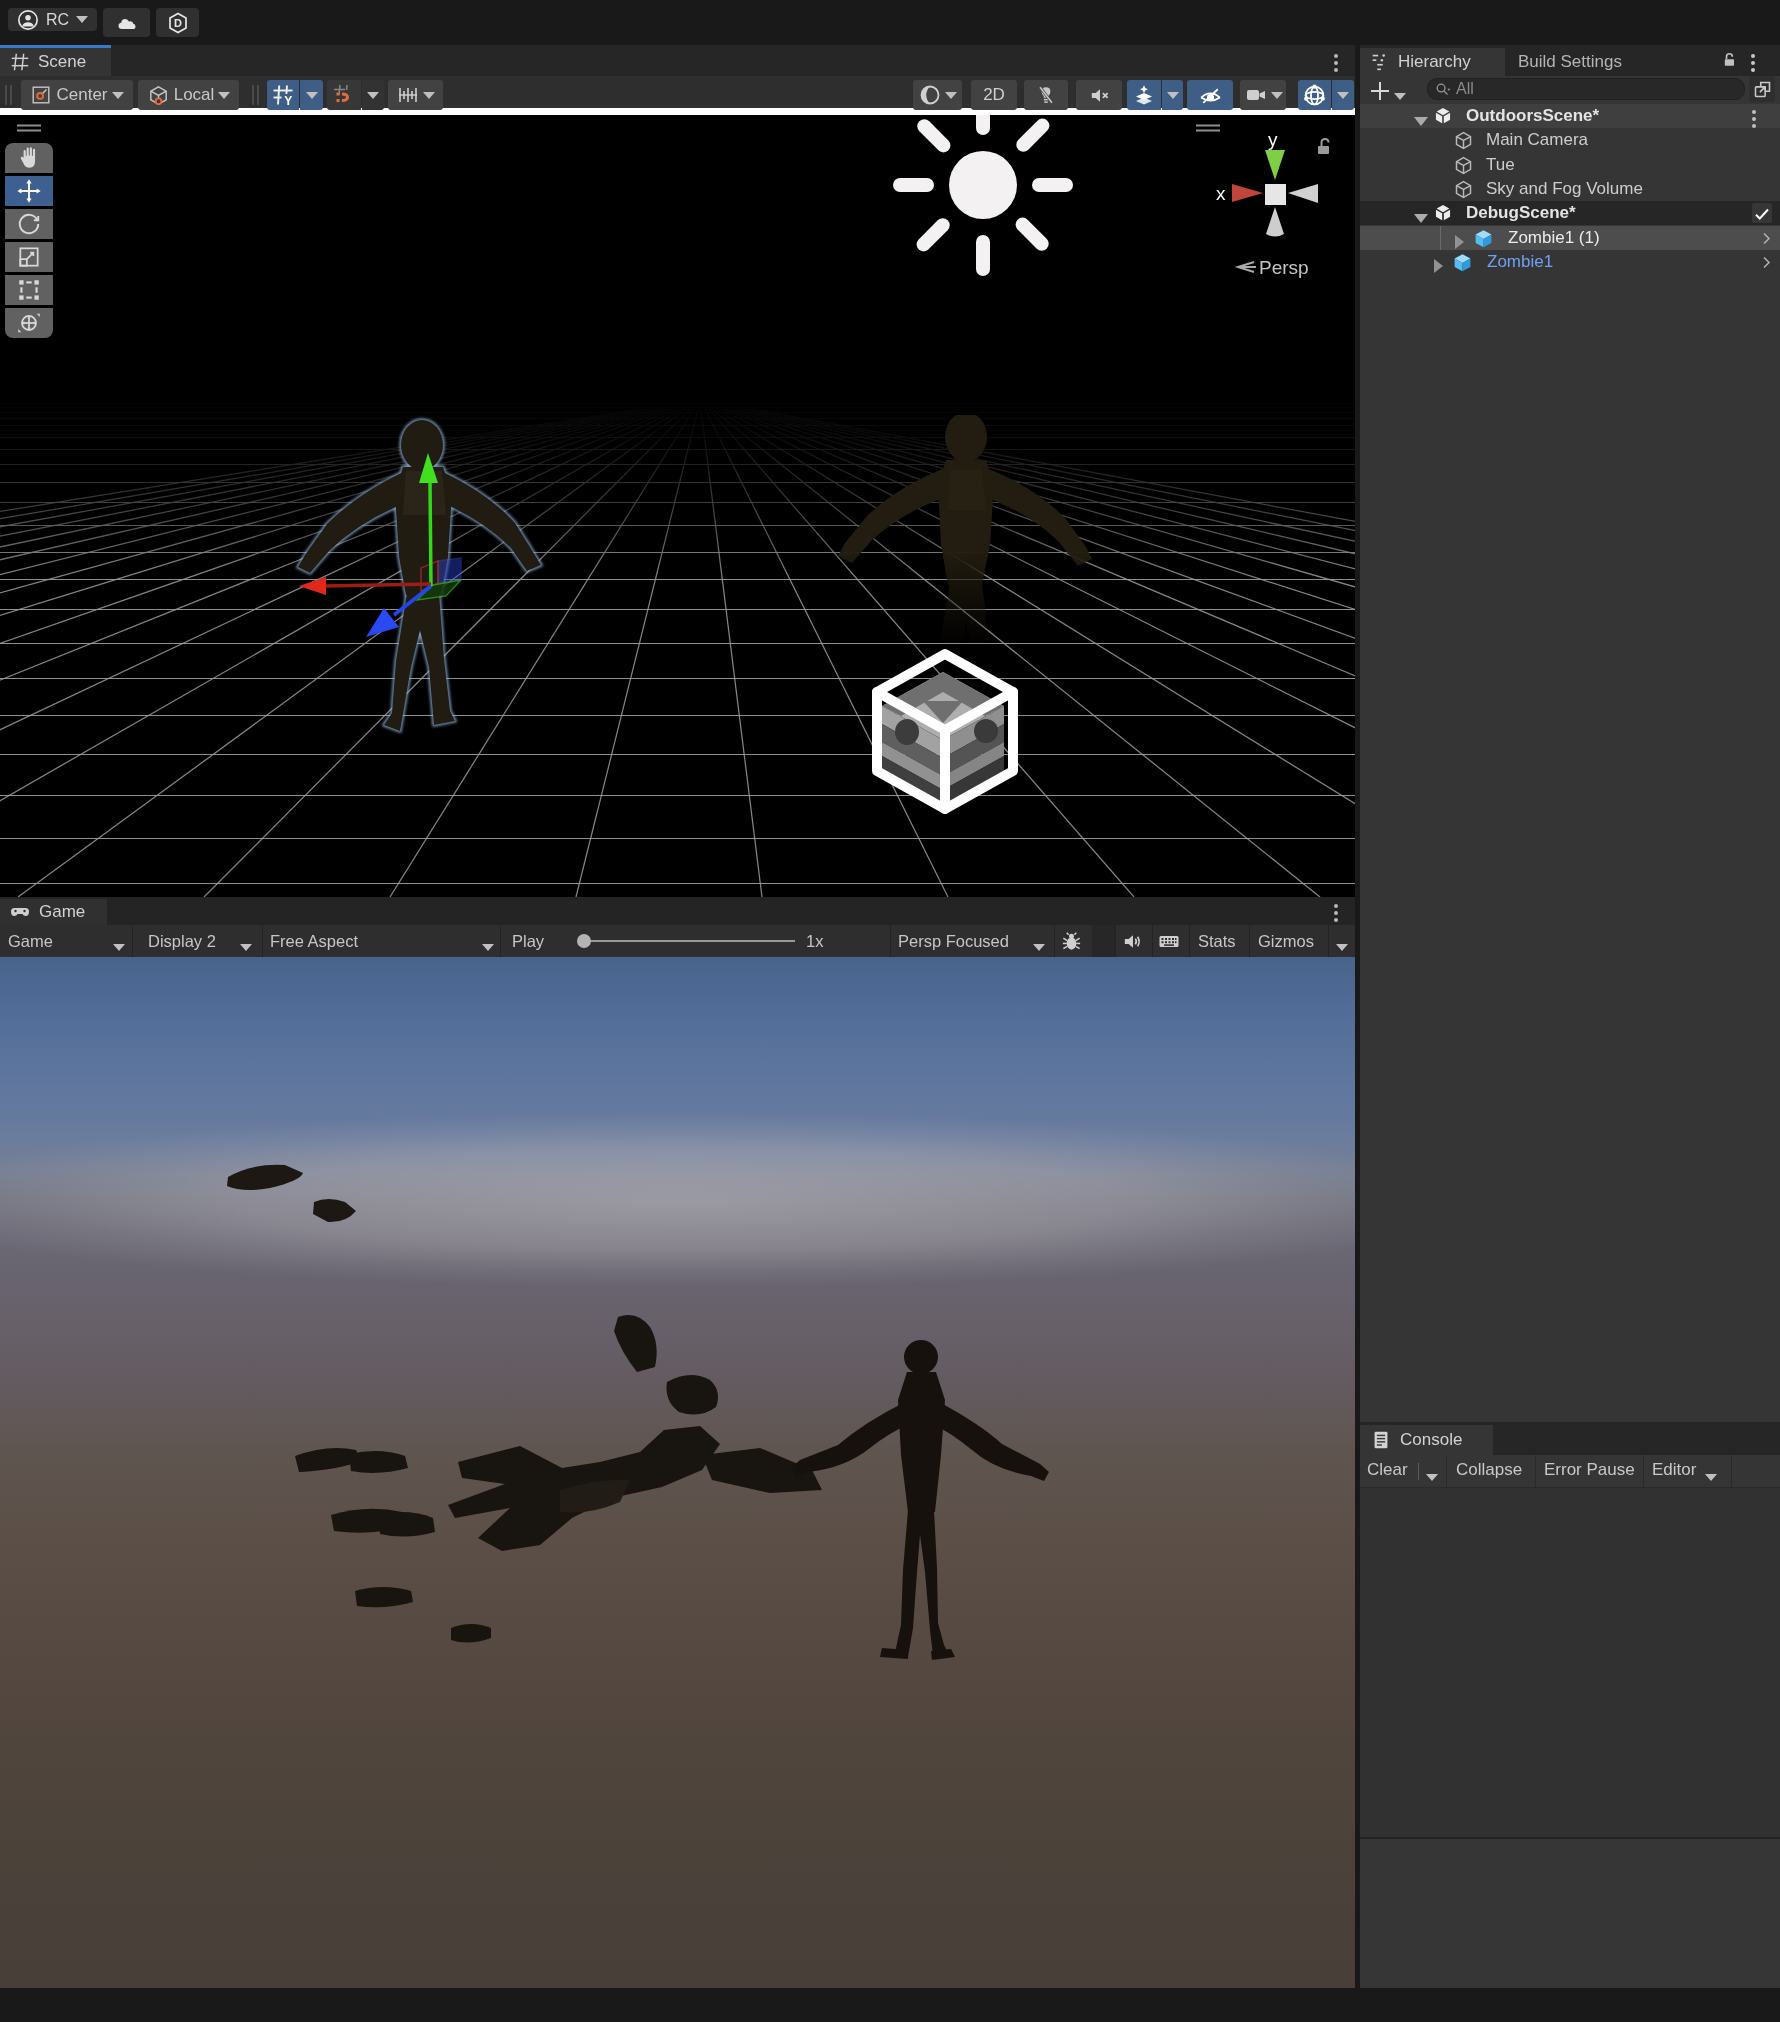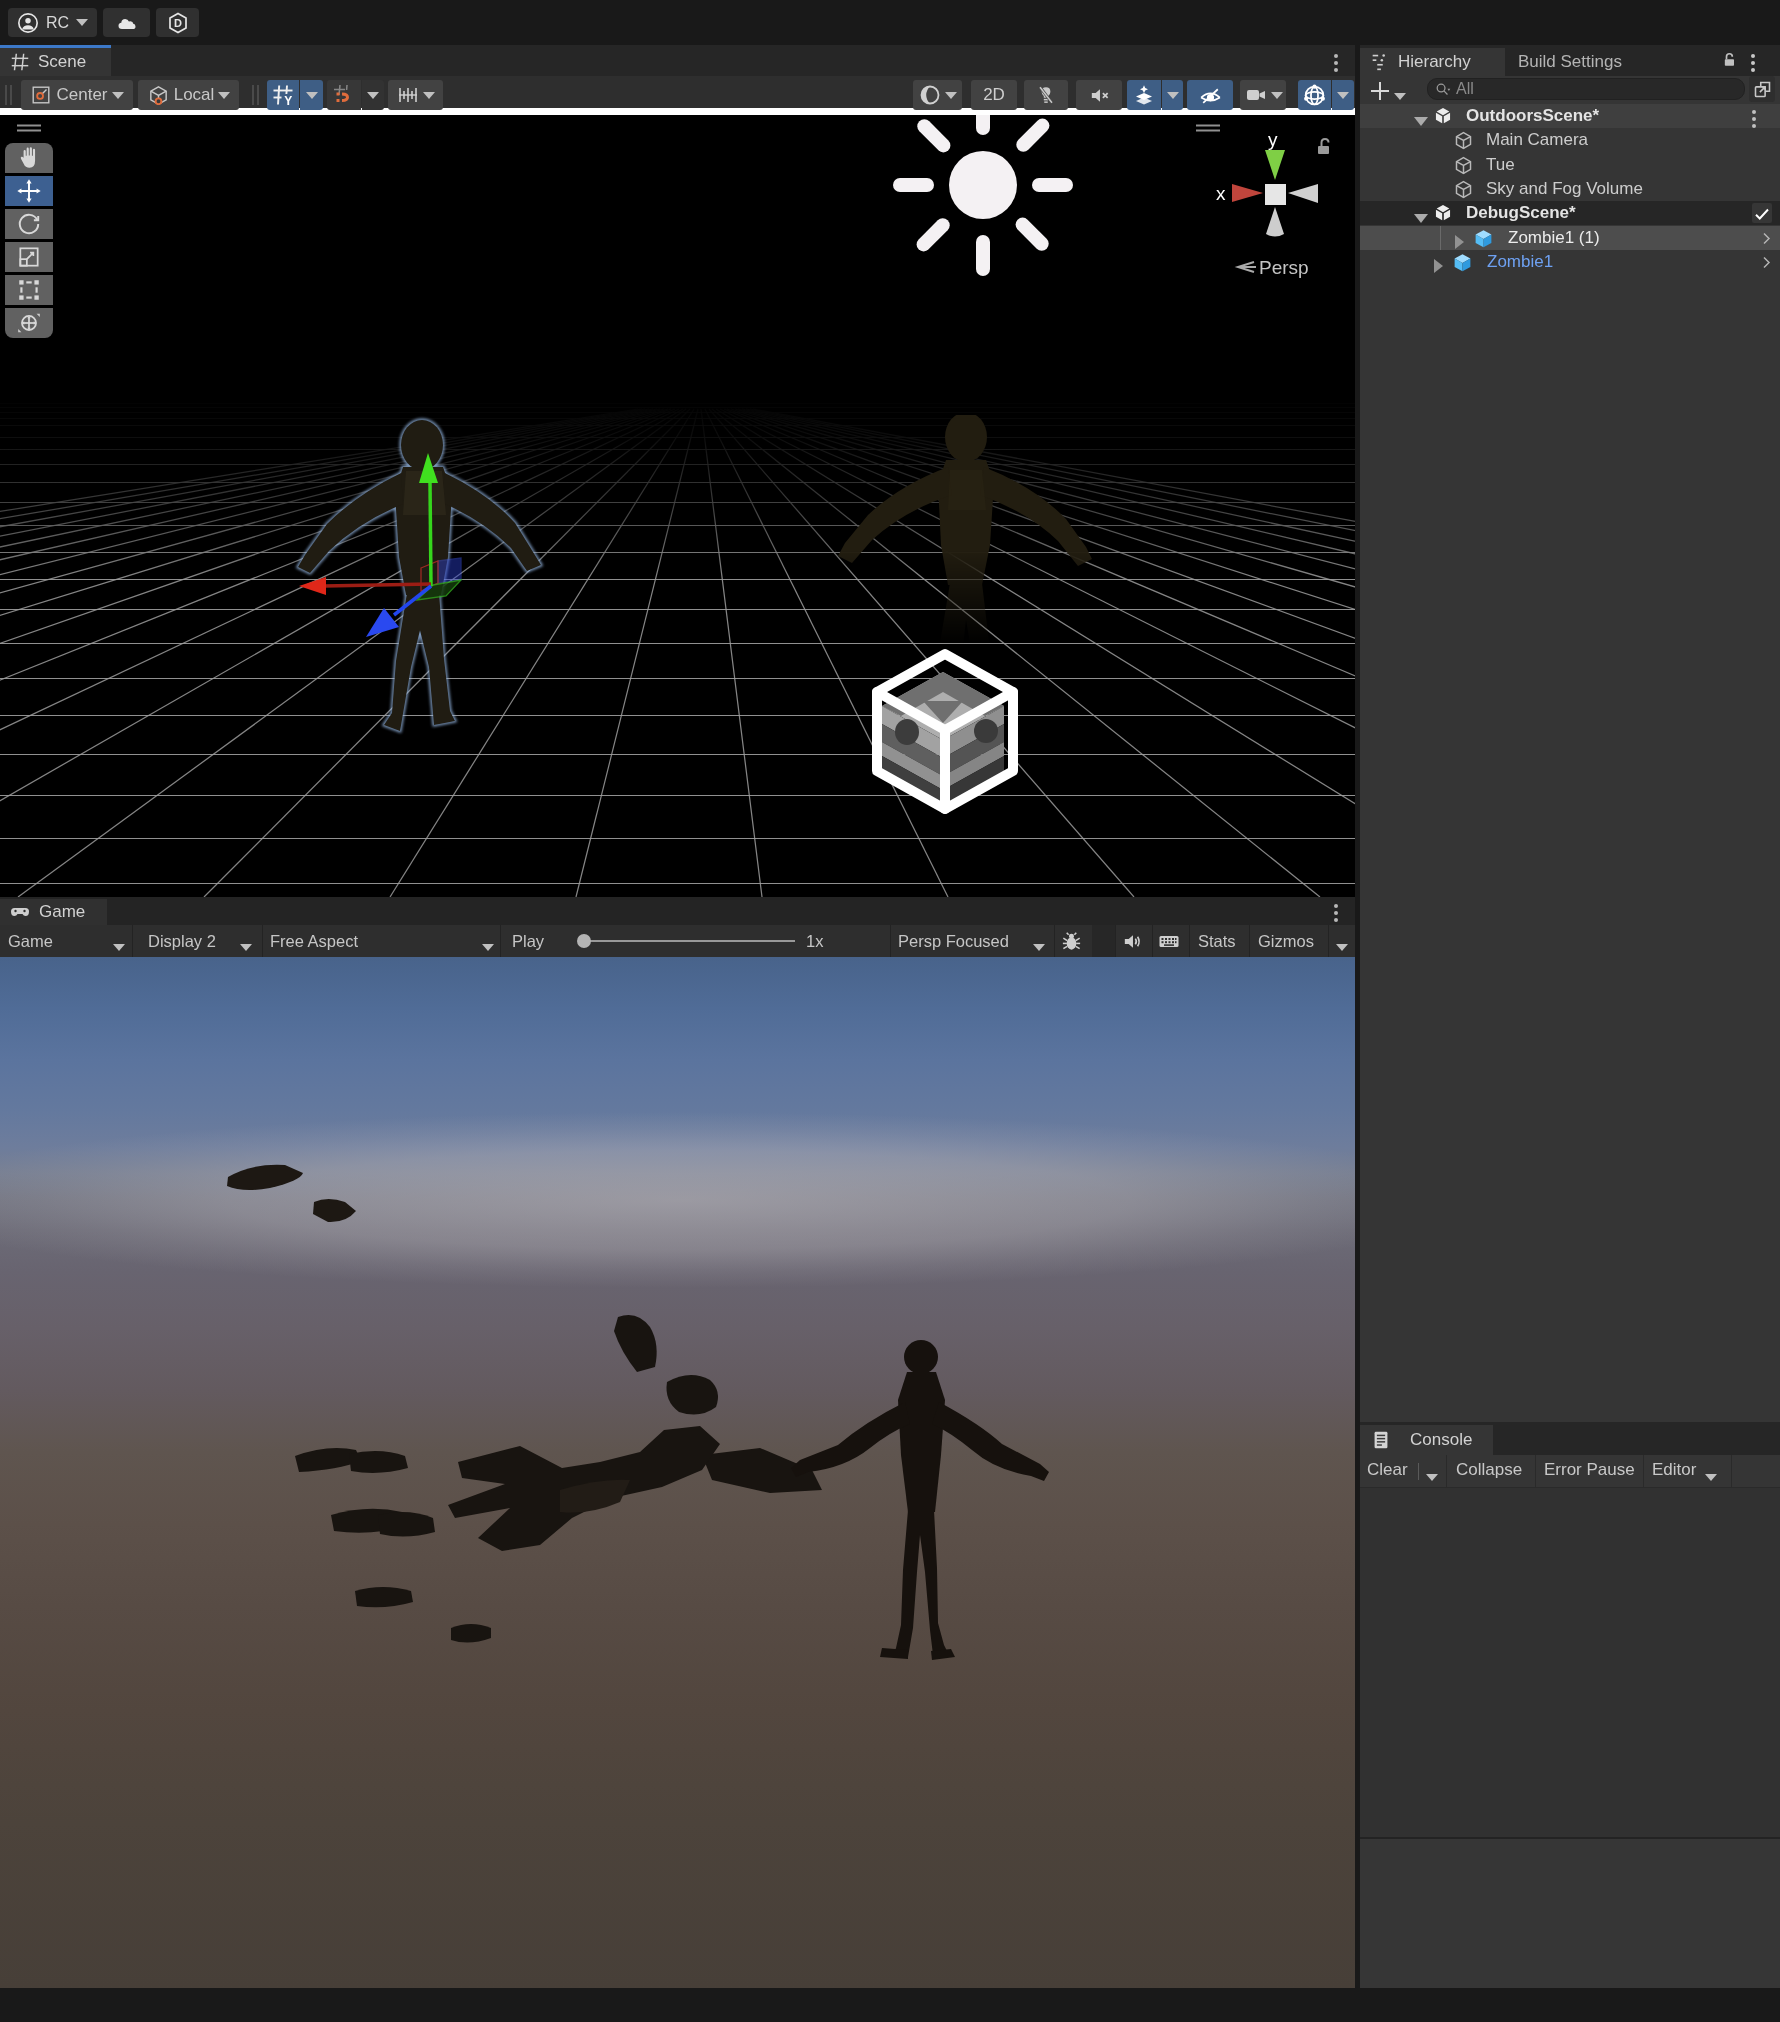--- a/index.html
+++ b/index.html
@@ -15,21 +15,21 @@
 .htxt { position:absolute; top:1px; line-height:22px;margin-left:8px; }
 .gbtn { position:absolute; top:4px; height:30px; background:#424242; border-radius:3px;
   display:flex; align-items:center; justify-content:center; color:#c8c8c8; font-size:17px; }
 .gsep { position:absolute; top:0; width:1px; height:100%; background:#232323; }
 .gitem { position:absolute; top:0; height:100%; display:flex; align-items:center;
   color:#c6c6c6; font-size:16.5px; }
 </style></head>
 <body>
 
 <div class="abs" style="left:0;top:0;width:1780px;height:45px;background:#191919">
-  <div class="abs" style="left:8px;top:8px;width:89px;height:29px;background:#303030;border-radius:4px;display:flex;align-items:center;justify-content:space-between;padding:0 9px">
+  <div class="abs" style="left:8px;top:8px;width:89px;height:23px;background:#303030;border-radius:4px;display:flex;align-items:center;justify-content:space-between;padding:0 9px">
     <svg viewBox="0 0 24 24" width="22" height="22">
         <circle cx="12" cy="12" r="10" fill="none" stroke="#e6e6e6" stroke-width="1.8"></circle>
         <circle cx="12" cy="9.5" r="3" fill="#e6e6e6"></circle>
         <path d="M5.5 19 Q7 14.5 12 14.5 Q17 14.5 18.5 19" fill="#e6e6e6"></path>
       </svg>
       <span style="color:#d8d8d8;font-size:16px">RC</span>
       <span class="caret"></span>
   </div>
   <div class="abs" style="left:103px;top:8px;width:47px;height:29px;background:#303030;border-radius:4px;display:flex;align-items:center;justify-content:center">
       <svg viewBox="0 0 24 24" width="24" height="24">
@@ -724,21 +724,21 @@
   <span class="htxt" style="left:119px;color:#6ea1f2">Zombie1</span>
   <svg style="position:absolute;right:6px;top:5px" viewBox="0 0 24 24" width="15" height="15">
         <path d="M8 4 L16 12 L8 20" fill="none" stroke="#b4b4b4" stroke-width="2.4"></path>
       </svg>
 </div>
 
 </div>
 
 <div class="abs" style="left:1360px;top:1422px;width:420px;height:566px;background:#353535">
   <div class="abs" style="left:0;top:0;width:420px;height:33px;background:#262626">
-    <div class="abs" style="left:0;top:3px;width:133px;height:30px;background:#353535;display:flex;align-items:center;padding-left:10px;gap:18px">
+    <div class="abs" style="left:0;top:3px;width:133px;height:30px;background:#353535;display:flex;align-items:center;padding-left:10px;gap:8px">
       <svg viewBox="0 0 24 24" width="22" height="22">
           <rect x="5" y="3" width="14" height="18" rx="1.5" fill="#d4d4d4"></rect>
           <g stroke="#3a3a3a" stroke-width="1.6">
             <line x1="7.5" y1="7" x2="16.5" y2="7"></line>
             <line x1="7.5" y1="10.5" x2="16.5" y2="10.5"></line>
             <line x1="7.5" y1="14" x2="16.5" y2="14"></line>
             <line x1="7.5" y1="17.5" x2="13" y2="17.5"></line>
           </g>
         </svg>
         <span style="color:#d2d2d2;font-size:17px">Console</span>

